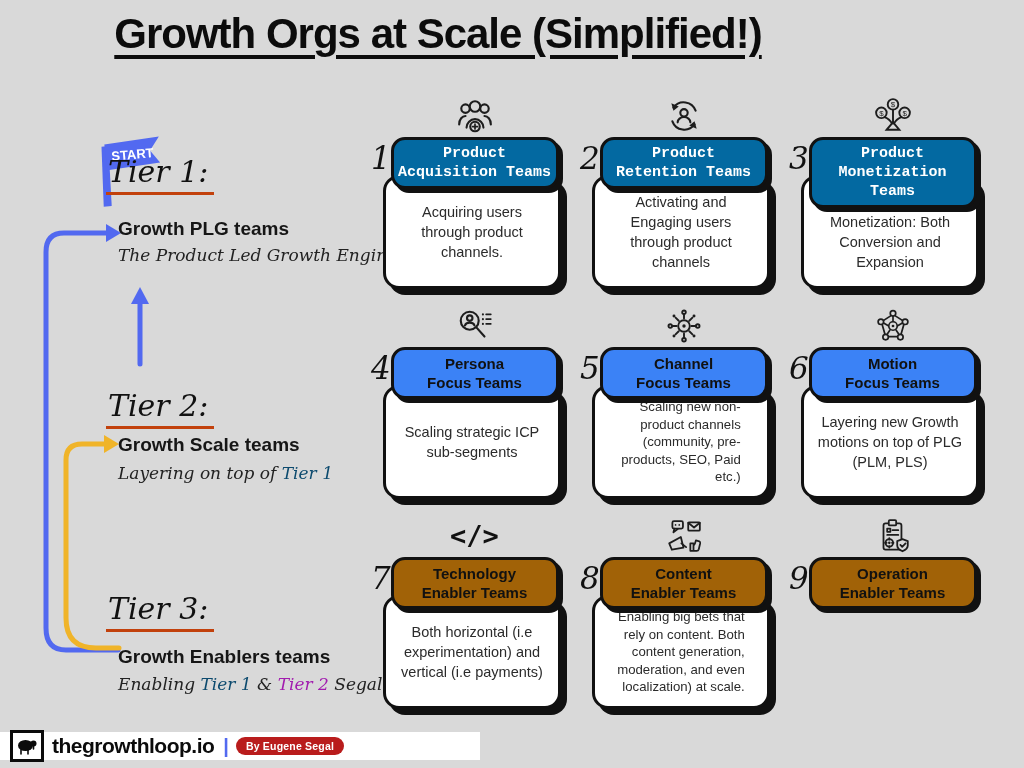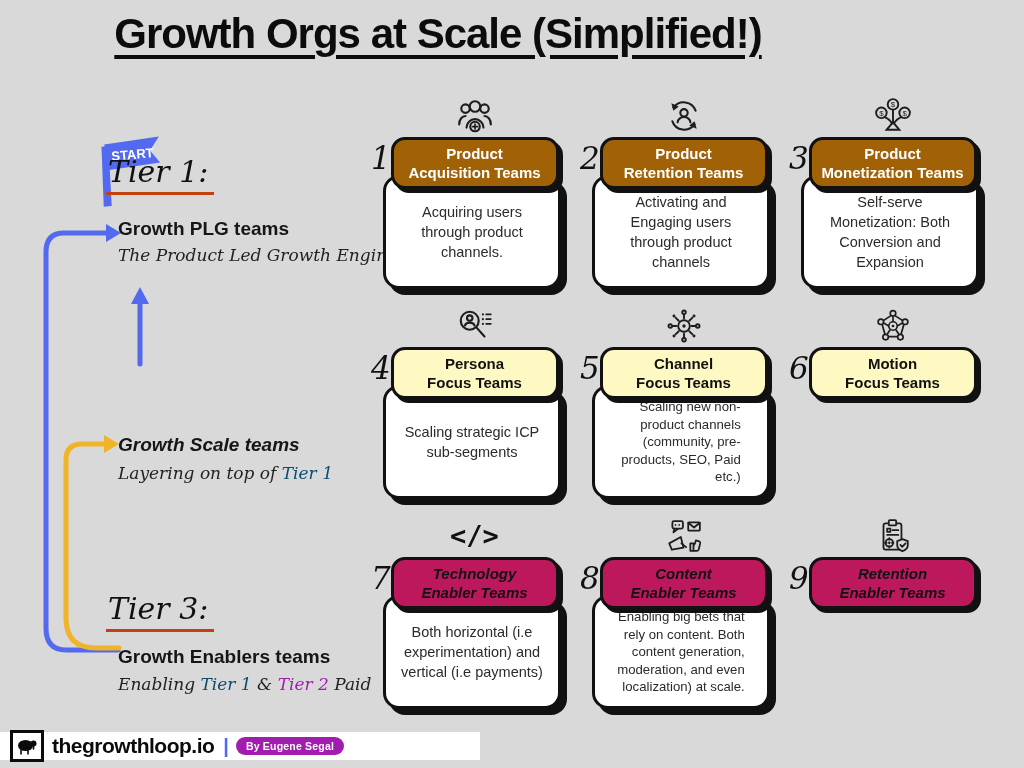--- a/index.html
+++ b/index.html
@@ -23,57 +23,57 @@
   .tier-label span{display:inline-block;border-bottom:3px solid #c2410c;padding:0 6px 3px 2px;}
   .tier-heading{position:absolute;font-size:19px;font-weight:bold;color:#161616;}
   .tier-sub{position:absolute;font-family:"DejaVu Serif",serif;font-style:italic;font-size:17px;color:#222;white-space:nowrap;}
   .accent-blue{color:#0c4a6e;}
   .accent-yellow{color:#a21caf;}
 
   #tier1-label{left:106px;top:154px;}
   #tier1-heading{left:118px;top:218px;}
   #tier1-sub{left:118px;top:245px;}
   #tier2-label{left:106px;top:388px;}
-  #tier2-heading{left:118px;top:434px;font-style:italic;}
+  #tier2-heading{left:118px;top:434px;}
   #tier2-sub{left:118px;top:463px;}
   #tier3-label{left:106px;top:591px;}
   #tier3-heading{left:118px;top:646px;}
   #tier3-sub{left:118px;top:674px;}
 
   
   .grid{position:absolute;left:370px;top:96px;width:640px;height:630px;
     display:grid;grid-template-columns:209px 209px 209px;grid-template-rows:210px 210px 210px;}
   .cell{position:relative;}
   .card-number{position:absolute;left:1px;top:44px;font-family:"DejaVu Serif",serif;
     font-style:italic;font-size:31px;color:#111;}
   .card-icon{position:absolute;top:1px;left:50%;transform:translateX(-50%);height:40px;color:#1d1d1d;}
   .card-icon svg{display:block;}
   .code-glyph{font-family:"DejaVu Sans Mono",monospace;font-weight:bold;font-size:27px;line-height:38px;color:#111;}
   .card-header{position:absolute;top:41px;left:50%;transform:translateX(-50%);width:158px;
     border:3px solid #111;border-radius:14px;background:#ccc;z-index:2;
     box-shadow:4px 4px 0 #111;text-align:center;padding:4px 2px;
     font-size:15px;font-weight:bold;line-height:1.27;}
-  .cell.row1 .card-header{background:#a16207;color:#fff;}
-  .cell.row2 .card-header{background:#fef9c3;color:#111;}
-  .cell.row3 .card-header{background:#be185d;color:#111;font-style:italic;}
+  .cell.row1 .card-header{background:#0369a1;color:#fff;font-family:Liberation Mono, monospace;}
+  .cell.row2 .card-header{background:#3b82f6;color:#111;}
+  .cell.row3 .card-header{background:#a16207;color:#111;}
   .card-body{position:absolute;top:79px;left:13px;width:178px;height:114px;
     border:3px solid #111;border-radius:16px;background:#fff;z-index:1;
     box-shadow:6px 6px 0 #111;display:flex;align-items:center;justify-content:center;
     text-align:center;font-size:14.5px;line-height:1.38;color:#2b2b2b;
     white-space:pre-line;padding:6px 4px;box-sizing:border-box;}
   .cell.small-text .card-body{font-size:13.2px;line-height:1.33;text-align:right;}
 
   
   .footer-bar{position:absolute;left:0;top:732px;width:480px;height:28px;background:#fff;
     display:flex;align-items:center;}
   .logo-box{width:28px;height:26px;border:3px solid #0b0b0b;margin-left:10px;
     display:flex;align-items:center;justify-content:center;background:#fff;}
   .brand{font-size:21px;font-weight:800;color:#0b0b0b;margin-left:8px;letter-spacing:-0.5px;}
   .footer-sep{color:#5269f0;font-weight:bold;font-size:20px;margin:0 7px 0 9px;}
-  .byline-badge{background:#a21caf;color:#fff;font-weight:bold;font-size:10.5px;
+  .byline-badge{background:#b91c1c;color:#fff;font-weight:bold;font-size:10.5px;
     padding:3px 10px;border-radius:9px;letter-spacing:0.2px;}
 </style>
 </head>
 <body>
 
 <div class="canvas">
 
   <h1 class="title">Growth Orgs at Scale (Simplified!)</h1>
 
   <svg class="arrows" viewBox="0 0 1024 768">
@@ -96,26 +96,27 @@
       <path d="M6 6 L13 6 L11 66 L3 66 Z" fill="#5269f0"></path>
       <path d="M9 4 L64 1 L54 14 L63 27 L10 30 Z" fill="#5269f0"></path>
       <text x="15" y="21" font-size="13" font-weight="bold" fill="#ffffff" font-family="Liberation Sans, sans-serif">START</text>
     </svg>
   </div>
 
   <div class="tier-label" id="tier1-label"><span>Tier 1:</span></div>
   <div class="tier-heading" id="tier1-heading">Growth PLG teams</div>
   <div class="tier-sub" id="tier1-sub">The Product Led Growth Engine</div>
 
+  <div class="tier-label" id="tier2-label"><span>Tier 2:</span></div>
   <div class="tier-heading" id="tier2-heading">Growth Scale teams</div>
   <div class="tier-sub" id="tier2-sub"><span>Layering on top of </span><span class="accent-blue">Tier 1</span></div>
 
   <div class="tier-label" id="tier3-label"><span>Tier 3:</span></div>
   <div class="tier-heading" id="tier3-heading">Growth Enablers teams</div>
-  <div class="tier-sub" id="tier3-sub"><span>Enabling </span><span class="accent-blue">Tier 1</span><span> &amp; </span><span class="accent-yellow">Tier 2</span><span> Paid</span></div>
+  <div class="tier-sub" id="tier3-sub"><span>Enabling </span><span class="accent-blue">Tier 1</span><span> &amp; </span><span class="accent-yellow">Tier 2</span><span> Segal</span></div>
 
   <div class="grid">
 
     <div class="cell row1">
       <div class="card-number">1.</div>
       <div class="card-icon">
         <svg width="38" height="38" viewBox="0 0 36 36" fill="none" stroke="#1d1d1d" stroke-width="2" stroke-linecap="round">
           <circle cx="9" cy="11" r="4"></circle>
             <circle cx="27" cy="11" r="4"></circle>
             <circle cx="18" cy="9" r="5"></circle>
@@ -227,20 +228,23 @@
           <circle cx="18" cy="18" r="4" fill="#d9d9d9"></circle>
             <circle cx="18" cy="18" r="1.3" fill="#1d1d1d" stroke="none"></circle>
           <circle cx="18" cy="6" r="2.6" fill="#d9d9d9"></circle>
             <circle cx="6.5" cy="14" r="2.6" fill="#d9d9d9"></circle>
           <circle cx="29.5" cy="14" r="2.6" fill="#d9d9d9"></circle>
             <circle cx="11" cy="28.5" r="2.6" fill="#d9d9d9"></circle>
           <circle cx="25" cy="28.5" r="2.6" fill="#d9d9d9"></circle>
         </svg>
       </div>
       <div class="card-header"><span>Motion</span><br><span>Focus Teams</span></div>
+      <div class="card-body">Layering new Growth
+motions on top of PLG
+(PLM,  PLS)</div>
     </div>
 
     <div class="cell row3">
       <div class="card-number">7.</div>
       <div class="card-icon">
         <span class="code-glyph">&lt;/&gt;</span>
       </div>
       <div class="card-header"><span>Technology</span><br><span>Enabler Teams</span></div>
       <div class="card-body">Both horizontal (i.e
 experimentation) and
@@ -278,21 +282,21 @@
           <rect x="14" y="3" width="7" height="5" rx="1" fill="#d9d9d9"></rect>
           <rect x="12.5" y="11" width="3" height="3"></rect>
             <path d="M17.5 12.5 h5.5 M12.5 17 h10.5"></path>
           <circle cx="14.5" cy="24.5" r="3.6" fill="#d9d9d9"></circle>
             <circle cx="14.5" cy="24.5" r="1.2" fill="#1d1d1d" stroke="none"></circle>
           <path d="M14.5 20 v1.5 M14.5 27.5 v1.5 M10.5 24.5 h1.5 M17 24.5 h1.5"></path>
           <path d="M27 21 l5 1.8 v4.2 c0 3.2 -5 5.5 -5 5.5 s-5 -2.3 -5 -5.5 v-4.2 z" fill="#d9d9d9"></path>
           <path d="M25 26.5 l1.7 1.7 l3.2 -3.2"></path>
         </svg>
       </div>
-      <div class="card-header"><span>Retention</span><br><span>Enabler Teams</span></div>
+      <div class="card-header"><span>Operation</span><br><span>Enabler Teams</span></div>
     </div>
 
   </div>
 
   <div class="footer-bar">
     <div class="logo-box">
       <svg width="22" height="18" viewBox="0 0 22 18">
         <ellipse cx="9.5" cy="8.5" rx="7.5" ry="5.5" fill="#0b0b0b"></ellipse>
         <circle cx="17.5" cy="6.5" r="3" fill="#0b0b0b"></circle>
         <path d="M5 13 v4 M12 13 v4 M17.5 9 v3" stroke="#0b0b0b" stroke-width="1.6" stroke-linecap="round"></path>

